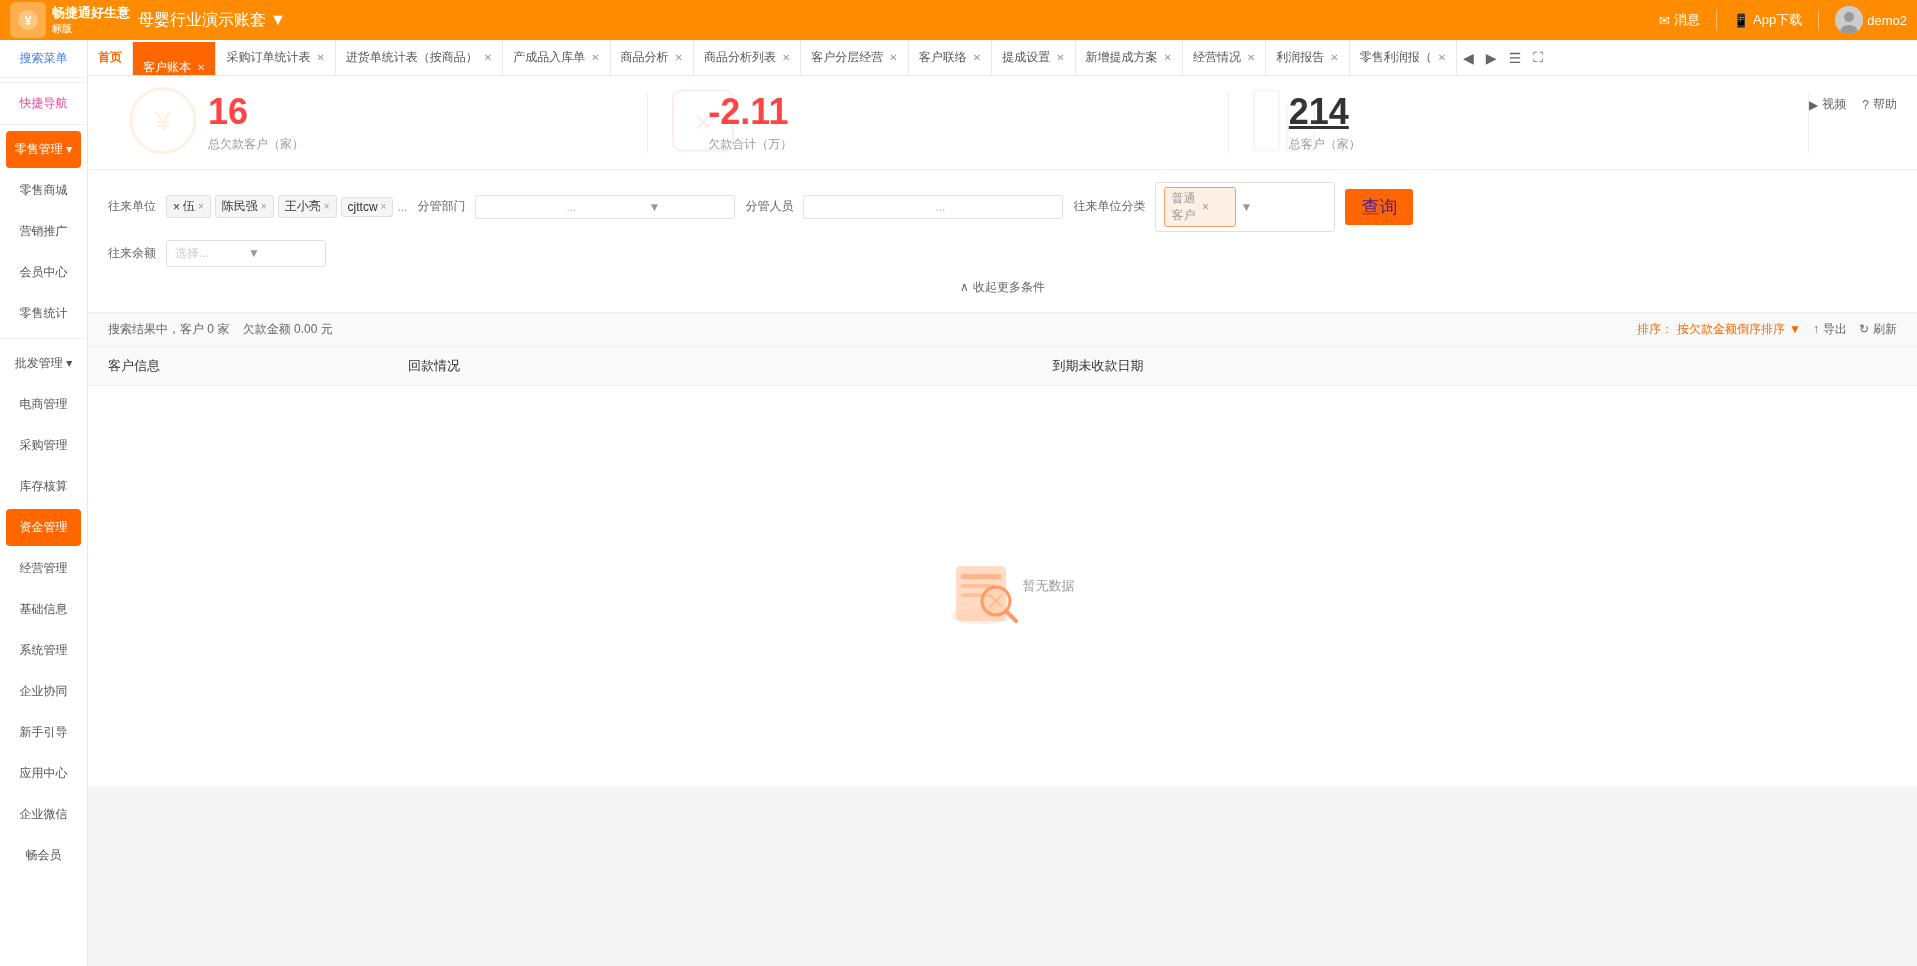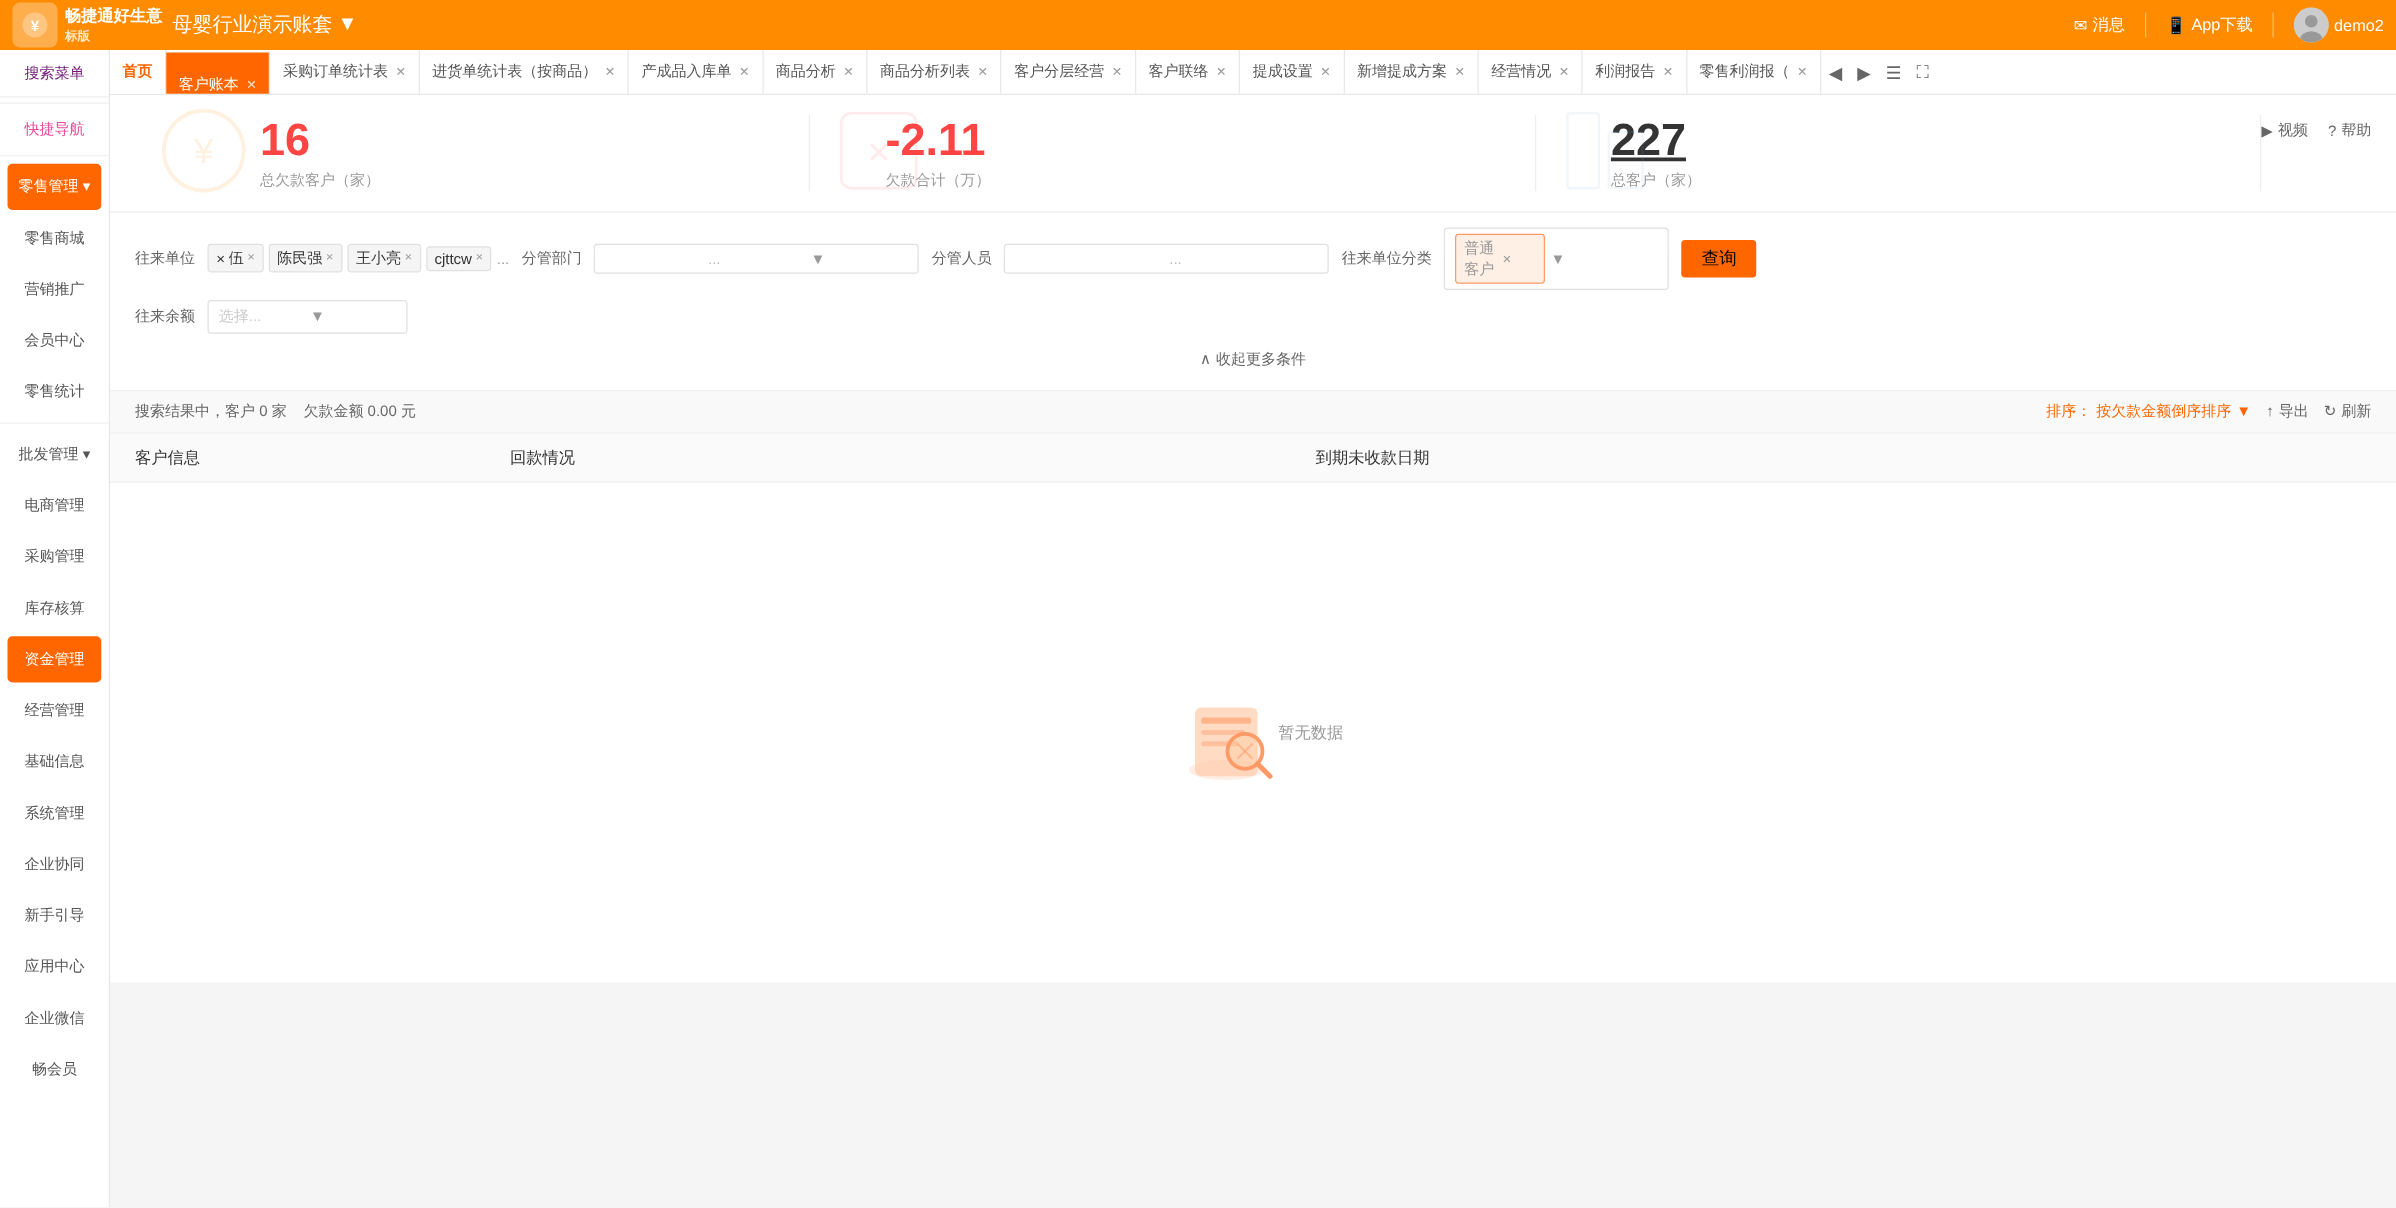--- a/index.html
+++ b/index.html
@@ -13,21 +13,21 @@
     .top-bar-dropdown { color: white; font-size: 16px; display: flex; align-items: center; gap: 4px; cursor: pointer; padding: 4px 8px; border-radius: 4px; }
     .top-bar-right { margin-left: auto; display: flex; align-items: center; gap: 16px; color: white; font-size: 13px; }
     .top-bar-right-item { display: flex; align-items: center; gap: 4px; cursor: pointer; }
     .avatar { width: 28px; height: 28px; border-radius: 50%; background: #ccc; display: flex; align-items: center; justify-content: center; font-size: 12px; overflow: hidden; }
 
     
     .main-layout { display: flex; flex: 1; overflow: hidden; }
 
     
     .sidebar { width: 88px; background: #fff; display: flex; flex-direction: column; border-right: 1px solid #e8e8e8; overflow-y: auto; flex-shrink: 0; }
-    .sidebar-search { padding: 10px 8px; font-size: 12px; color: #701a75; text-align: center; cursor: pointer; border-bottom: 1px solid #f0f0f0; }
+    .sidebar-search { padding: 10px 8px; font-size: 12px; color: #3b82f6; text-align: center; cursor: pointer; border-bottom: 1px solid #f0f0f0; }
     .sidebar-nav { padding: 8px 0; font-size: 12px; color: #ec4899; text-align: center; cursor: pointer; }
     .sidebar-item { padding: 10px 8px; font-size: 12px; color: #555; text-align: center; cursor: pointer; border-radius: 4px; margin: 2px 6px; }
     .sidebar-item.active { background: #ff6600; color: white; }
     .sidebar-divider { height: 1px; background: #f0f0f0; margin: 4px 0; }
 
     
     .content-area { flex: 1; display: flex; flex-direction: column; overflow: hidden; }
     .tab-bar { display: flex; align-items: center; background: #fff; border-bottom: 1px solid #e8e8e8; height: 36px; overflow: hidden; flex-shrink: 0; }
     .tab { display: flex; align-items: center; padding: 0 10px; height: 52px; font-size: 12px; color: #555; cursor: pointer; border-right: 1px solid #e8e8e8; white-space: nowrap; gap: 4px; }
     .tab.home { background: #fff; color: #ff6600; font-weight: bold; }
@@ -54,21 +54,21 @@
     .filter-area { background: white; padding: 12px 20px; border-bottom: 1px solid #eee; }
     .filter-row { display: flex; align-items: center; gap: 10px; margin-bottom: 8px; flex-wrap: wrap; }
     .filter-label { font-size: 12px; color: #666; white-space: nowrap; }
     .filter-tags { display: flex; align-items: center; gap: 4px; flex-wrap: wrap; }
     .filter-tag { display: flex; align-items: center; gap: 3px; background: #f5f5f5; border: 1px solid #e0e0e0; border-radius: 3px; padding: 2px 6px; font-size: 12px; color: #333; }
     .filter-tag-close { color: #999; cursor: pointer; font-size: 10px; }
     .filter-more { color: #999; cursor: pointer; font-size: 12px; }
     .filter-select { display: flex; align-items: center; gap: 4px; border: 1px solid #e0e0e0; border-radius: 3px; padding: 4px 8px; min-width: 160px; background: white; cursor: pointer; }
     .filter-select-wide { min-width: 260px; }
     .filter-select span { flex: 1; font-size: 12px; color: #999; }
-    .filter-btn-query { background: #ff6600; color: #000000; border: none; border-radius: 3px; padding: 6px 16px; font-size: 14px; cursor: pointer; }
+    .filter-btn-query { background: #ff6600; color: #4c1d95; border: none; border-radius: 3px; padding: 6px 16px; font-size: 18px; cursor: pointer; }
     .collapse-btn { display: flex; align-items: center; justify-content: center; gap: 4px; color: #666; font-size: 12px; cursor: pointer; padding: 4px 0; }
 
     
     .results-bar { display: flex; align-items: center; padding: 8px 20px; background: #f9f9f9; border-bottom: 1px solid #eee; font-size: 12px; color: #666; }
     .results-bar-right { margin-left: auto; display: flex; align-items: center; gap: 12px; }
     .sort-dropdown { display: flex; align-items: center; gap: 4px; cursor: pointer; color: #ff6600; }
     .action-btn { display: flex; align-items: center; gap: 4px; cursor: pointer; color: #666; }
 
     
     .table-container { background: white; }
@@ -247,21 +247,21 @@
           </div>
 
           <div class="stat-block" style="flex:1; padding-left:60px;">
             <div style="position:absolute;left:20px;top:50%;transform:translateY(-50%);opacity:0.1;">
               <svg width="70" height="70" viewBox="0 0 70 70">
                   <rect x="5" y="5" width="25" height="60" rx="2" stroke="#88aacc" stroke-width="2" fill="none"></rect>
                   <rect x="38" y="20" width="27" height="45" rx="2" stroke="#88aacc" stroke-width="2" fill="none"></rect>
                 </svg>
             </div>
             <div>
-              <div class="stat-number black">227</div>
+              <div class="stat-number black">214</div>
               <div class="stat-label">总客户（家）</div>
             </div>
           </div>
 
           <div class="stats-actions">
             <div class="stats-action-item">
               <span>▶</span>
               <span>视频</span>
             </div>
             <div class="stats-action-item">

